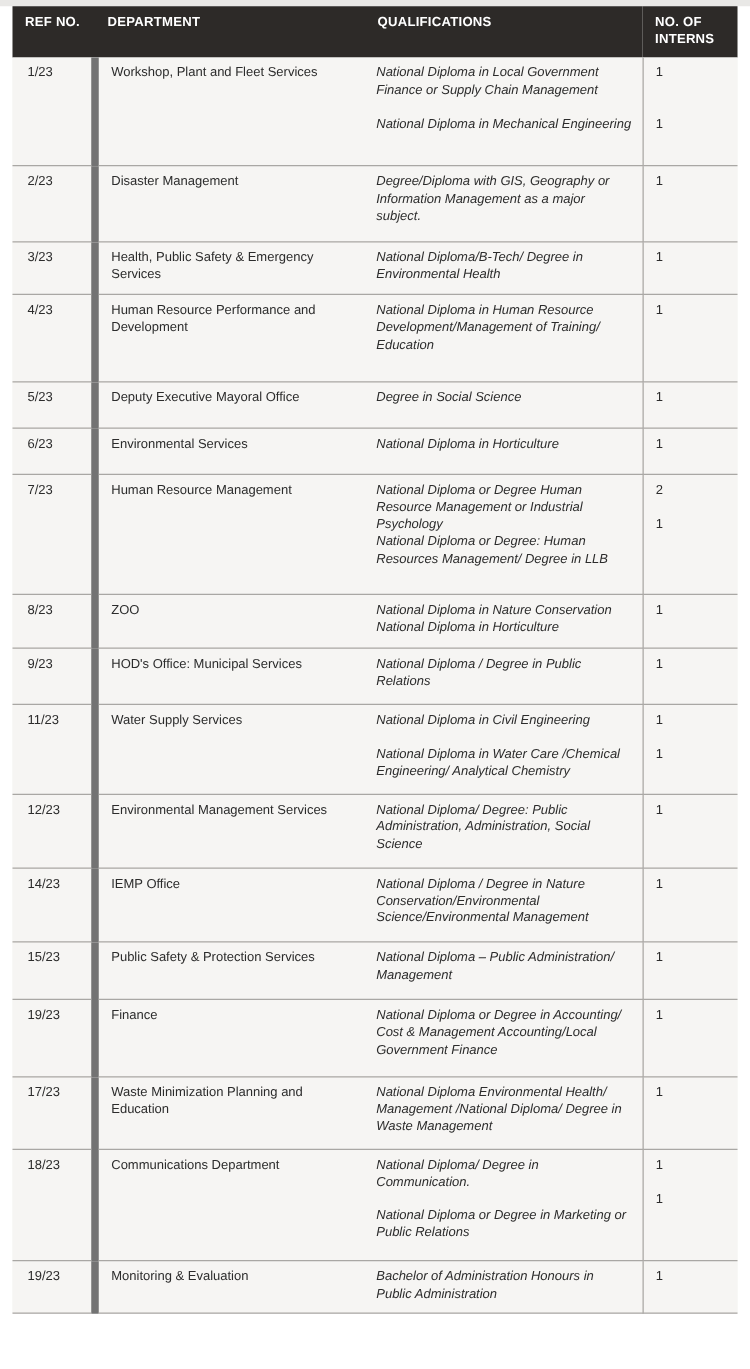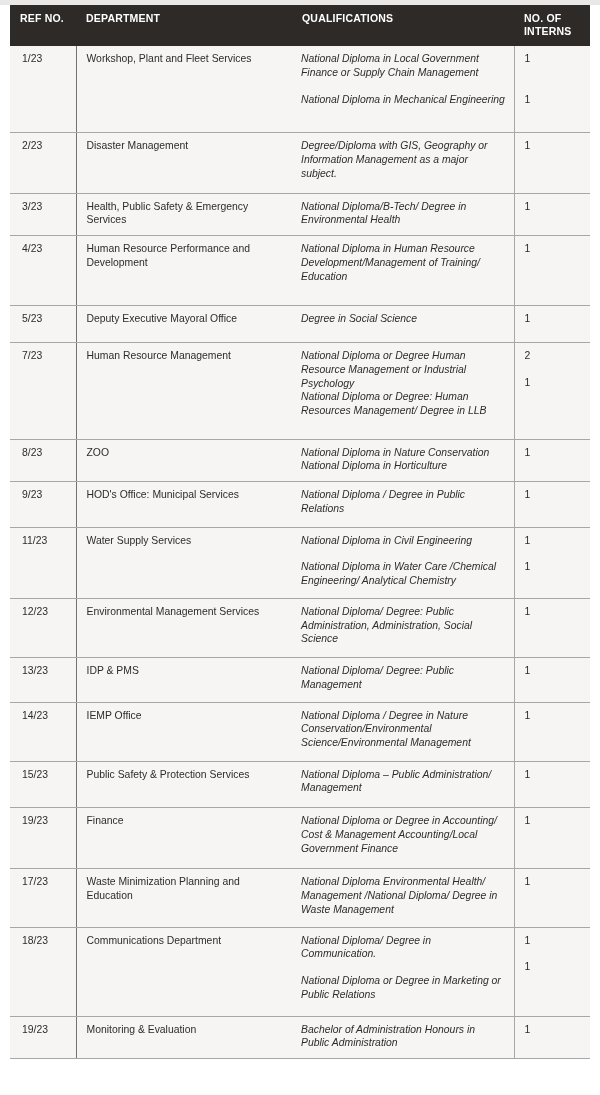--- a/index.html
+++ b/index.html
@@ -75,21 +75,21 @@
     color: #2c2c2c;
     font-size: 10.4px;
     line-height: 1.32;
     vertical-align: top;
     padding: 6px 8px 8px 10px;
     border-bottom: 1px solid #a9a7a4;
     border-right: 1px solid #a9a7a4;
   }
   tbody td.td-ref {
     padding-left: 12px;
-    border-right: 1px solid #737373;
+    border-right: 6px solid #737373;
     white-space: nowrap;
     margin-top: 23px;
   }
   tbody td.td-dept { }
   tbody td.td-qual {
     padding-left: 9px;
     border-right: 1px solid #a9a7a4;
     font-style: italic;
   }
   tbody td.td-num {
@@ -191,20 +191,31 @@
             <td class="td-dept">Deputy Executive Mayoral Office</td>
             <td class="td-qual">
               <span class="qblock ">Degree in Social Science</span>
               <span class="rowpad" style="height: 8px;"></span>
             </td>
             <td class="td-num">
               <span class="nblock ">1</span>
             </td>
           </tr>
           <tr>
+            <td class="td-ref">6/23</td>
+            <td class="td-dept">Environmental Services</td>
+            <td class="td-qual">
+              <span class="qblock ">National Diploma in Horticulture</span>
+              <span class="rowpad" style="height: 8px;"></span>
+            </td>
+            <td class="td-num">
+              <span class="nblock ">1</span>
+            </td>
+          </tr>
+          <tr>
             <td class="td-ref">7/23</td>
             <td class="td-dept">Human Resource Management</td>
             <td class="td-qual">
               <span class="qblock ">National Diploma or Degree Human Resource Management or Industrial Psychology</span>
               <span class="qblock nogap">National Diploma or Degree: Human Resources Management/ Degree in LLB</span>
               <span class="rowpad" style="height: 13px;"></span>
             </td>
             <td class="td-num">
               <span class="nblock ">2</span>
               <span class="nblock nogap" style="margin-top: 13.7px;">1</span>
@@ -249,31 +260,20 @@
             <td class="td-dept">Environmental Management Services</td>
             <td class="td-qual">
               <span class="qblock ">National Diploma/ Degree: Public Administration, Administration, Social Science</span>
               <span class="rowpad" style="height: 3px;"></span>
             </td>
             <td class="td-num">
               <span class="nblock ">1</span>
             </td>
           </tr>
           <tr>
-            <td class="td-ref">13/23</td>
-            <td class="td-dept">IDP &amp; PMS</td>
-            <td class="td-qual">
-              <span class="qblock ">National Diploma/ Degree: Public Management</span>
-              <span class="rowpad" style="height: 2px;"></span>
-            </td>
-            <td class="td-num">
-              <span class="nblock ">1</span>
-            </td>
-          </tr>
-          <tr>
             <td class="td-ref">14/23</td>
             <td class="td-dept">IEMP Office</td>
             <td class="td-qual">
               <span class="qblock ">National Diploma / Degree in Nature Conservation/Environmental Science/Environmental Management</span>
               <span class="rowpad" style="height: 3px;"></span>
             </td>
             <td class="td-num">
               <span class="nblock ">1</span>
             </td>
           </tr>

